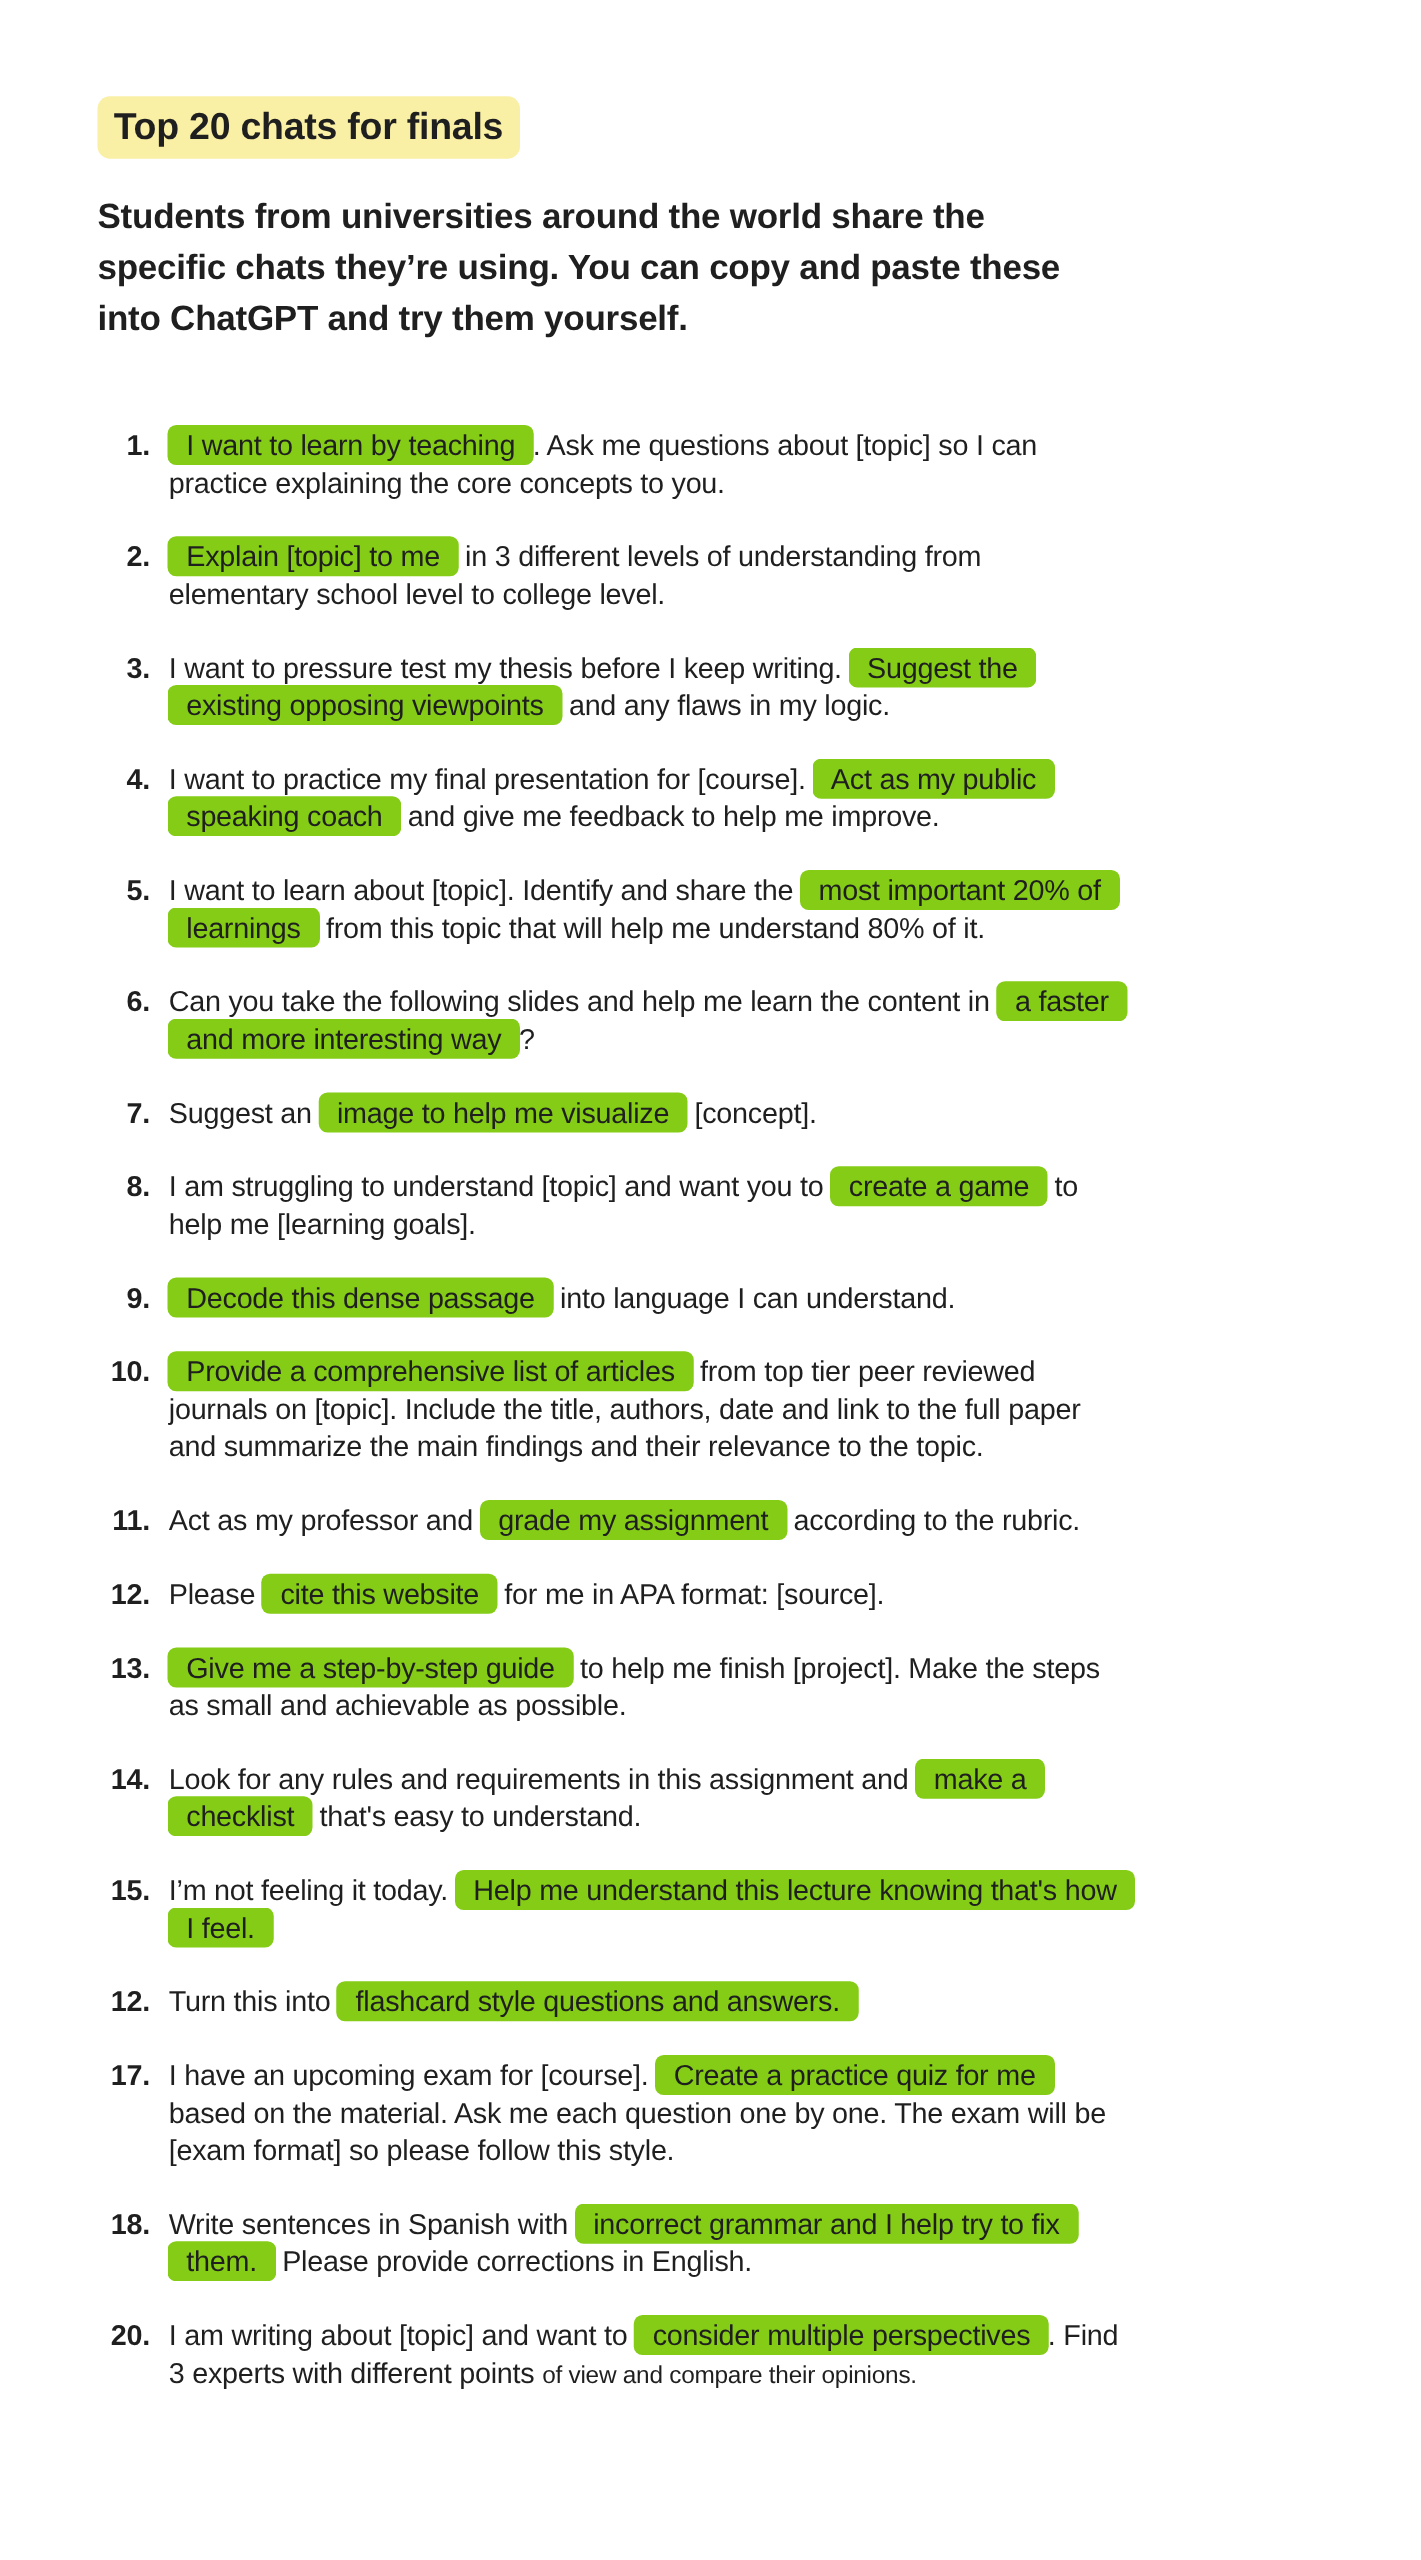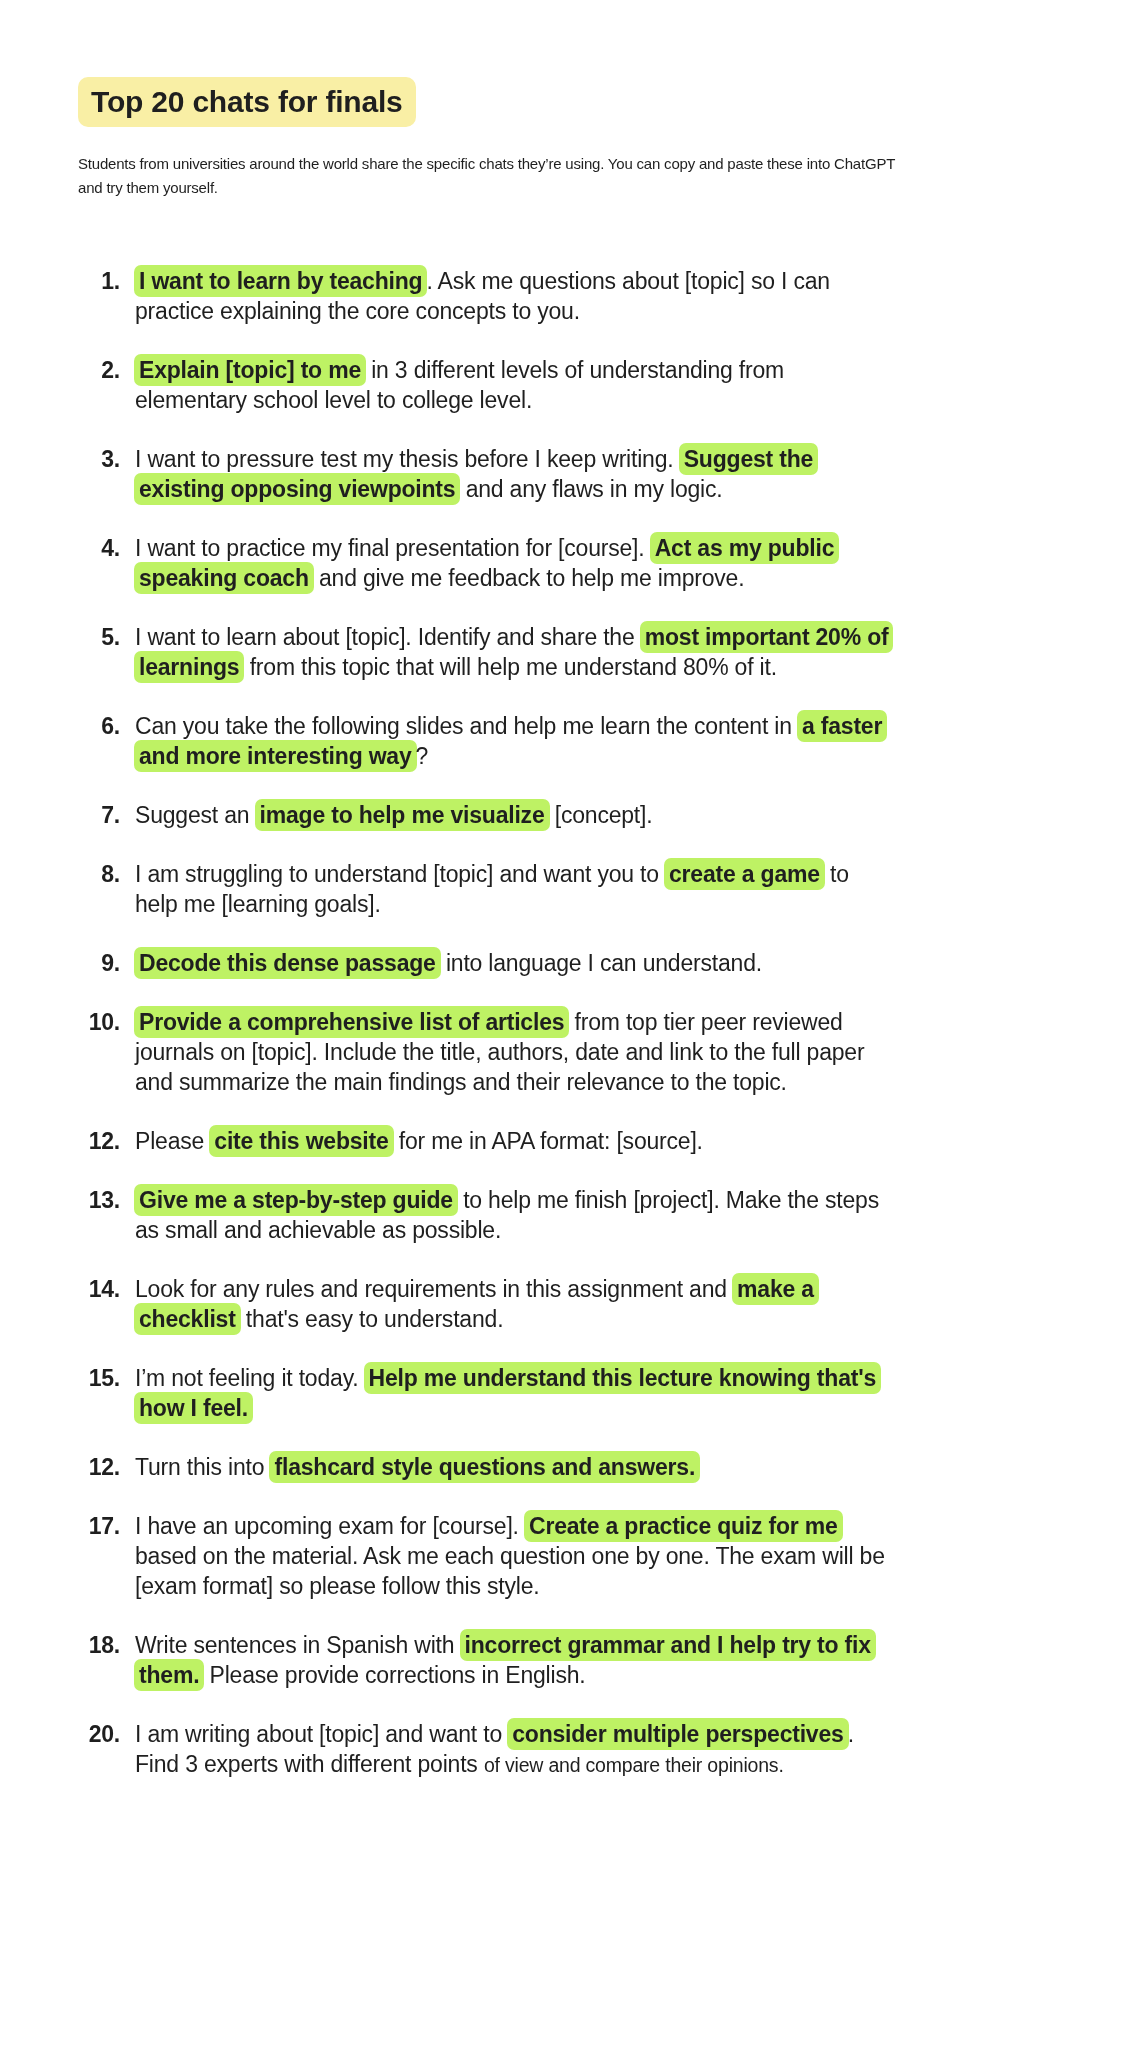--- a/index.html
+++ b/index.html
@@ -25,24 +25,25 @@
     letter-spacing: -0.2px;
   }
   .title-hl {
     background: #F9EFA5;
     color: inherit;
     padding: 8px 13px 9px 13px;
     border-radius: 10px;
   }
   p.intro {
     margin: 0 0 66px 0;
-    font-size: 15px;
-    line-height: 24px;
+    font-size: 28px;
+    line-height: 41px;
     max-width: 880px;
     letter-spacing: -0.2px;
+    font-weight: bold;
   }
   ol.prompt-list {
     list-style: none;
     margin: 0;
     padding: 0;
   }
   ol.prompt-list li.item {
     display: grid;
     grid-template-columns: 42px 1fr;
     column-gap: 15px;
@@ -52,24 +53,24 @@
     letter-spacing: -0.2px;
     max-width: 980px;
   }
   .num {
     font-weight: 700;
     text-align: right;
     white-space: nowrap;
   }
   .itxt { display: block; max-width: 925px; }
   mark.hl {
-    background: #bef264;
+    background: #84cc16;
     color: inherit;
-    font-weight: 700;
-    padding: 3px 5px;
+    font-weight: 400;
+    padding: 3px 15px;
     margin: 0 -1px;
     border-radius: 7px;
     -webkit-box-decoration-break: clone;
     box-decoration-break: clone;
   }
   .sm { font-size: 19.5px; margin-top: 24px; }
 </style>
 </head>
 <body>
 
@@ -111,20 +112,24 @@
       </li>
       <li class="item">
         <span class="num">9.</span>
         <span class="itxt"><mark class="hl">Decode this dense passage</mark><span class="plain"> into language I can understand.</span></span>
       </li>
       <li class="item">
         <span class="num">10.</span>
         <span class="itxt"><mark class="hl">Provide a comprehensive list of articles</mark><span class="plain"> from top tier peer reviewed journals on [topic]. Include the title, authors, date and link to the full paper and summarize the main findings and their relevance to the topic.</span></span>
       </li>
       <li class="item">
+        <span class="num">11.</span>
+        <span class="itxt"><span class="plain">Act as my professor and </span><mark class="hl">grade my assignment</mark><span class="plain"> according to the rubric.</span></span>
+      </li>
+      <li class="item">
         <span class="num">12.</span>
         <span class="itxt"><span class="plain">Please </span><mark class="hl">cite this website</mark><span class="plain"> for me in APA format: [source].</span></span>
       </li>
       <li class="item">
         <span class="num">13.</span>
         <span class="itxt"><mark class="hl">Give me a step-by-step guide</mark><span class="plain"> to help me finish [project]. Make the steps as small and achievable as possible.</span></span>
       </li>
       <li class="item">
         <span class="num">14.</span>
         <span class="itxt"><span class="plain">Look for any rules and requirements in this assignment and </span><mark class="hl">make a checklist</mark><span class="plain"> that's easy to understand.</span></span>

